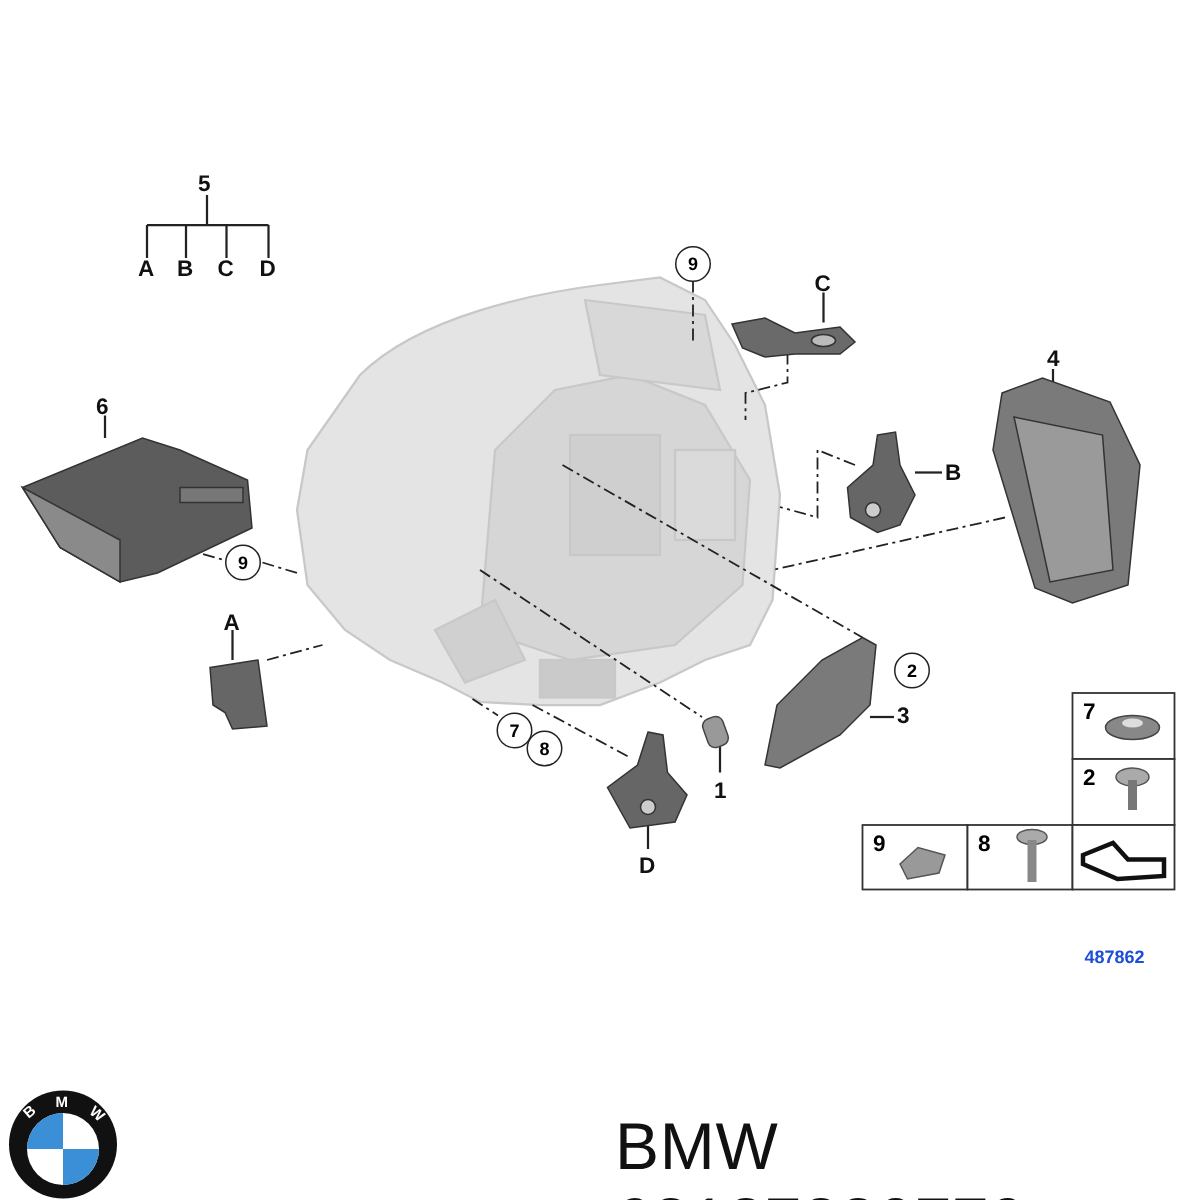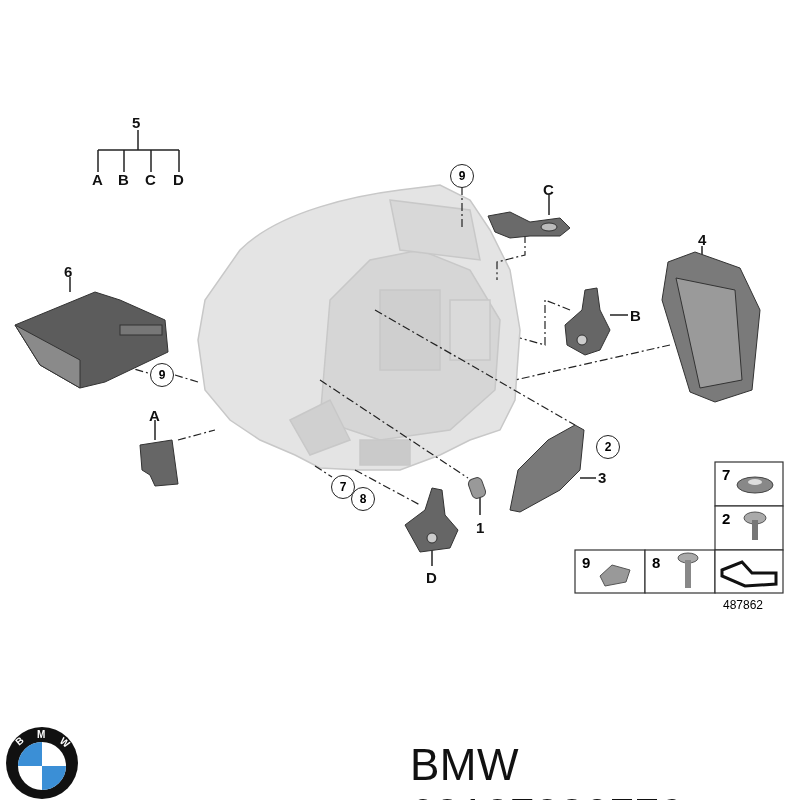--- a/index.html
+++ b/index.html
@@ -1,21 +1,21 @@
 <!DOCTYPE html>
 <html><head>
 <meta charset="utf-8">
 <style>
   html,body{margin:0;padding:0;background:#fff;}
   body{width:800px;height:800px;position:relative;overflow:hidden;font-family:"Liberation Sans",sans-serif;}
   .lbl{position:absolute;font-weight:bold;font-size:15px;color:#111;line-height:1;}
   .circ{position:absolute;width:22px;height:22px;border:1.5px solid #222;border-radius:50%;font-weight:bold;font-size:12px;text-align:center;line-height:22px;background:#fff;box-sizing:content-box;}
   svg.diag{position:absolute;left:0;top:0;}
   .title{position:absolute;left:410px;top:740px;font-size:44px;color:#111;letter-spacing:0.5px;}
-  .ref{position:absolute;left:723px;top:598px;font-size:12px;color:#000000;}
+  .ref{position:absolute;left:723px;top:631px;font-size:12px;color:#1d4ed8;font-weight:bold;}
   .boxnum{position:absolute;font-weight:bold;font-size:15px;}
 </style>
 </head>
 <body>
 
 <svg class="diag" width="800" height="700" viewBox="0 0 800 700">
 
   <g stroke="#222" stroke-width="1.5" fill="none">
     <line x1="138" y1="130" x2="138" y2="150"></line>
     <line x1="98" y1="150" x2="179" y2="150"></line>

